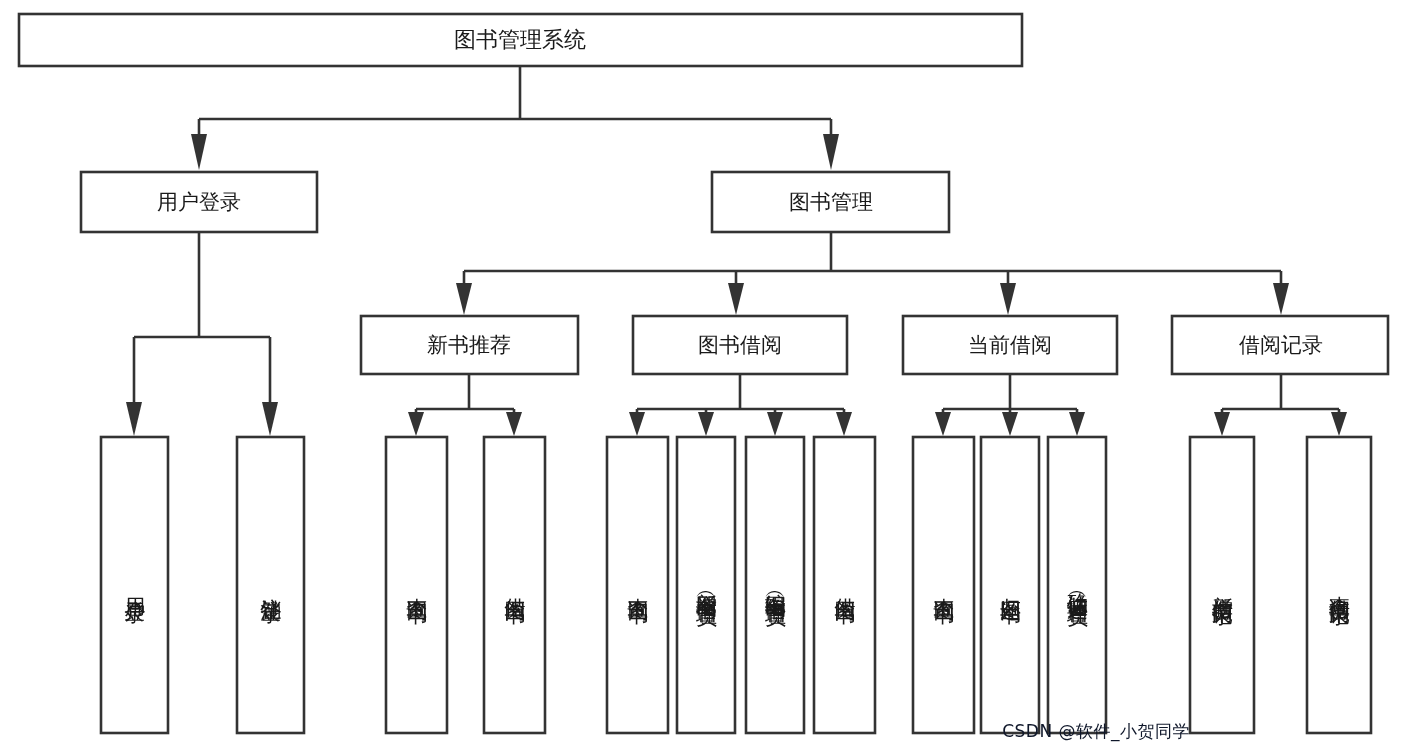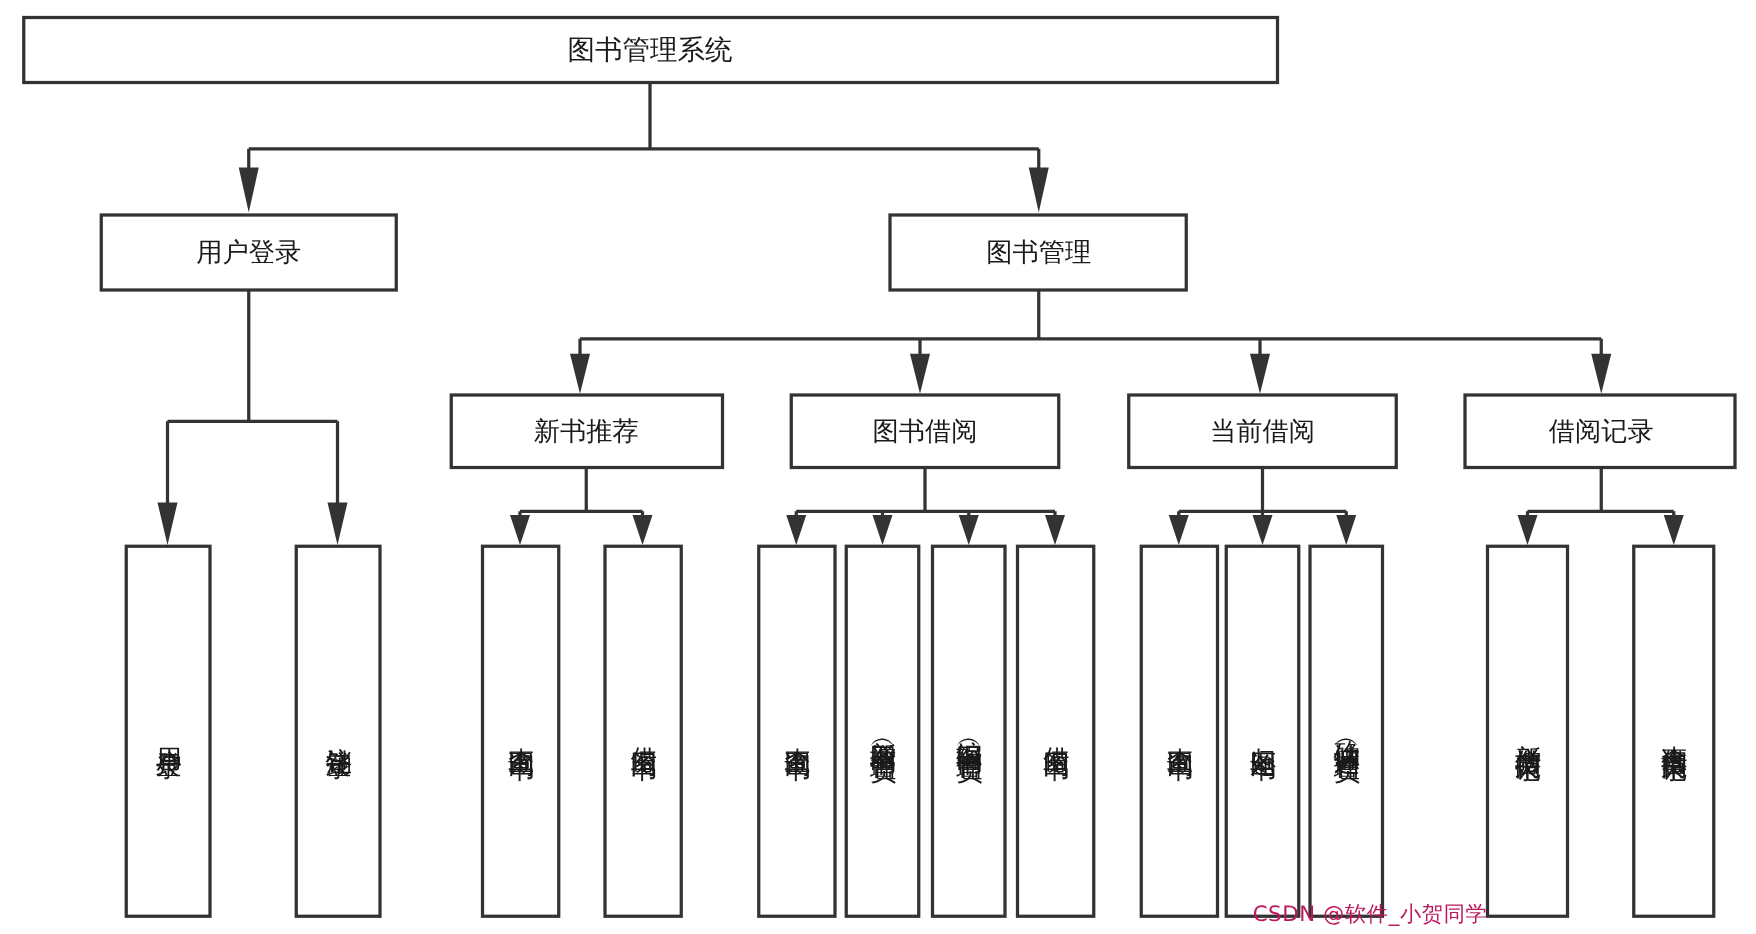--- a/index.html
+++ b/index.html
@@ -72,21 +72,21 @@
     text-align: center;
     white-space: nowrap;
     pointer-events: none;
   }
   .watermark {
     position: absolute;
     right: 8px;
     bottom: 4px;
     font-family: "DejaVu Sans", "Liberation Sans", sans-serif;
     font-size: 17px;
-    color: #be185d;
+    color: #0f172a;
     letter-spacing: 0.5px;
     user-select: none;
   }
 </style>
 </head>
 <body>
 
 <div id="diagram-root">
 
   <svg id="diagram-svg" viewBox="0 0 1405 747">

